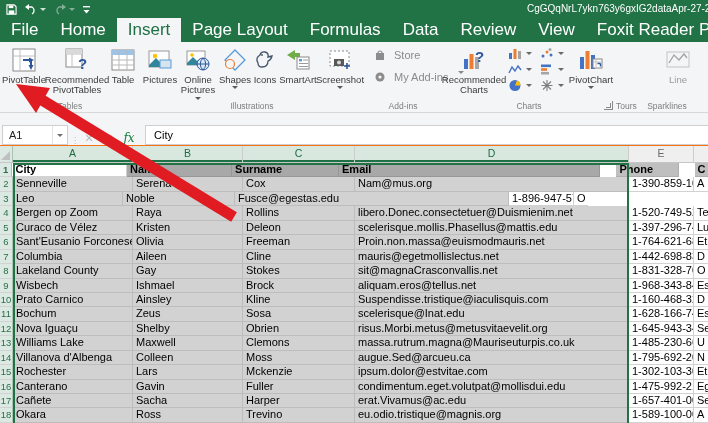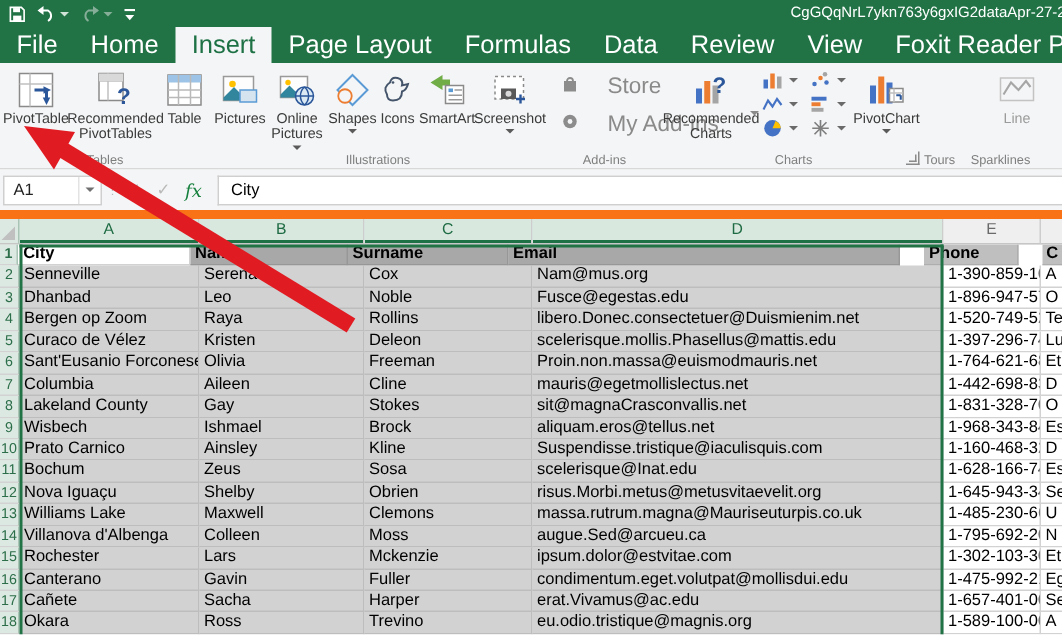--- a/index.html
+++ b/index.html
@@ -20,30 +20,30 @@
   .ribbon{position:absolute;left:0;top:42px;width:708px;height:71px;background:#f4f5f6;border-bottom:1px solid #d8d8d8;display:flex;box-sizing:border-box;overflow:hidden;}
   .group{position:relative;display:flex;flex-direction:column;padding:1px 2px 12px 2px;}
   .gsep{width:1px;background:#dddddd;margin:3px 0;}
   .glabel{position:absolute;bottom:1px;left:0;right:0;text-align:center;font-size:8.5px;color:#7e7e7e;white-space:nowrap;}
   .items{display:flex;align-items:flex-start;}
   .btnL{display:flex;flex-direction:column;align-items:center;font-size:9.5px;color:#3b3b3b;text-align:center;line-height:1.1;padding-top:2px;}
   .btnL .ic{height:30px;display:flex;align-items:center;justify-content:center;}
   .btnL .lb{white-space:normal;}
   .btnL .caret{border-top-color:#5a5a5a;margin:1px 0 0 0;}
   .small-rows{display:flex;flex-direction:column;gap:8px;padding:6px 6px 0 8px;}
-  .btnS{display:flex;gap:19px;font-size:15px;color:#8a8a8a;white-space:nowrap;}
+  .btnS{display:flex;gap:8px;font-size:11px;color:#8a8a8a;white-space:nowrap;}
   .minigrid{display:flex;flex-direction:column;gap:3px;padding:4px 4px 0 4px;}
   .minirow{display:flex;gap:8px;}
   .minibtn{display:flex;align-items:center;gap:2px;}
   .minibtn .caret{border-top-color:#6a6a6a;}
   .launcher{position:absolute;right:3px;bottom:2px;width:8px;height:8px;border-right:1px solid #8a8a8a;border-bottom:1px solid #8a8a8a;}
   .launcher::before{content:"";position:absolute;right:1px;bottom:1px;width:4px;height:4px;border-right:1px solid #8a8a8a;border-bottom:1px solid #8a8a8a;}
   .grayed{color:#9b9b9b;margin-left:43px;}
   
-  .fbar{position:absolute;left:0;top:113px;width:708px;height:33px;background:#f4f5f6;display:flex;align-items:center;box-sizing:border-box;border-bottom:6px solid #f97316;}
+  .fbar{position:absolute;left:0;top:113px;width:708px;height:33px;background:#f4f5f6;display:flex;align-items:flex-end;box-sizing:border-box;border-bottom:1px solid #f97316;}
   .namebox{width:66px;height:20px;background:#fff;border:1px solid #cfcfcf;margin-left:2px;display:flex;align-items:center;font-size:11px;color:#222;box-sizing:border-box;}
   .namebox .nbtext{flex:1;padding-left:6px;}
   .namebox .nbdrop{width:14px;height:100%;display:flex;align-items:center;justify-content:center;border-left:1px solid #e3e3e3;}
   .namebox .caret{border-top-color:#707070;margin:0;}
   .fsplit{width:5px;color:#b9b9b9;font-size:8px;margin:0 3px;letter-spacing:-1px;}
   .fico{width:20px;text-align:center;font-size:11px;color:#b9b9b9;}
   .fx{font-family:"DejaVu Serif",serif;font-style:italic;color:#15803d;font-size:12px;}
   .finput{flex:1;height:20px;background:#fff;border:1px solid #cfcfcf;border-right:none;margin-left:6px;display:flex;align-items:center;padding-left:8px;font-size:11px;color:#000;box-sizing:border-box;}
   
   .colheads{position:absolute;left:0;top:146px;width:708px;height:17px;display:flex;background:#efefef;}
@@ -423,21 +423,20 @@
     <div class="c1">Senneville</div>
     <div class="c2">Serena</div>
     <div class="c3">Cox</div>
     <div class="c4">Nam@mus.org</div>
     <div class="c5">1-390-859-1063</div>
     <div class="c6">A</div>
   </div>
 
   <div class="grow">
     <div class="c0">3</div>
-    <div class="c1">Dhanbad</div>
     <div class="c2">Leo</div>
     <div class="c3">Noble</div>
     <div class="c4">Fusce@egestas.edu</div>
     <div class="c5">1-896-947-5778</div>
     <div class="c6">O</div>
   </div>
 
   <div class="grow">
     <div class="c0">4</div>
     <div class="c1">Bergen op Zoom</div>

